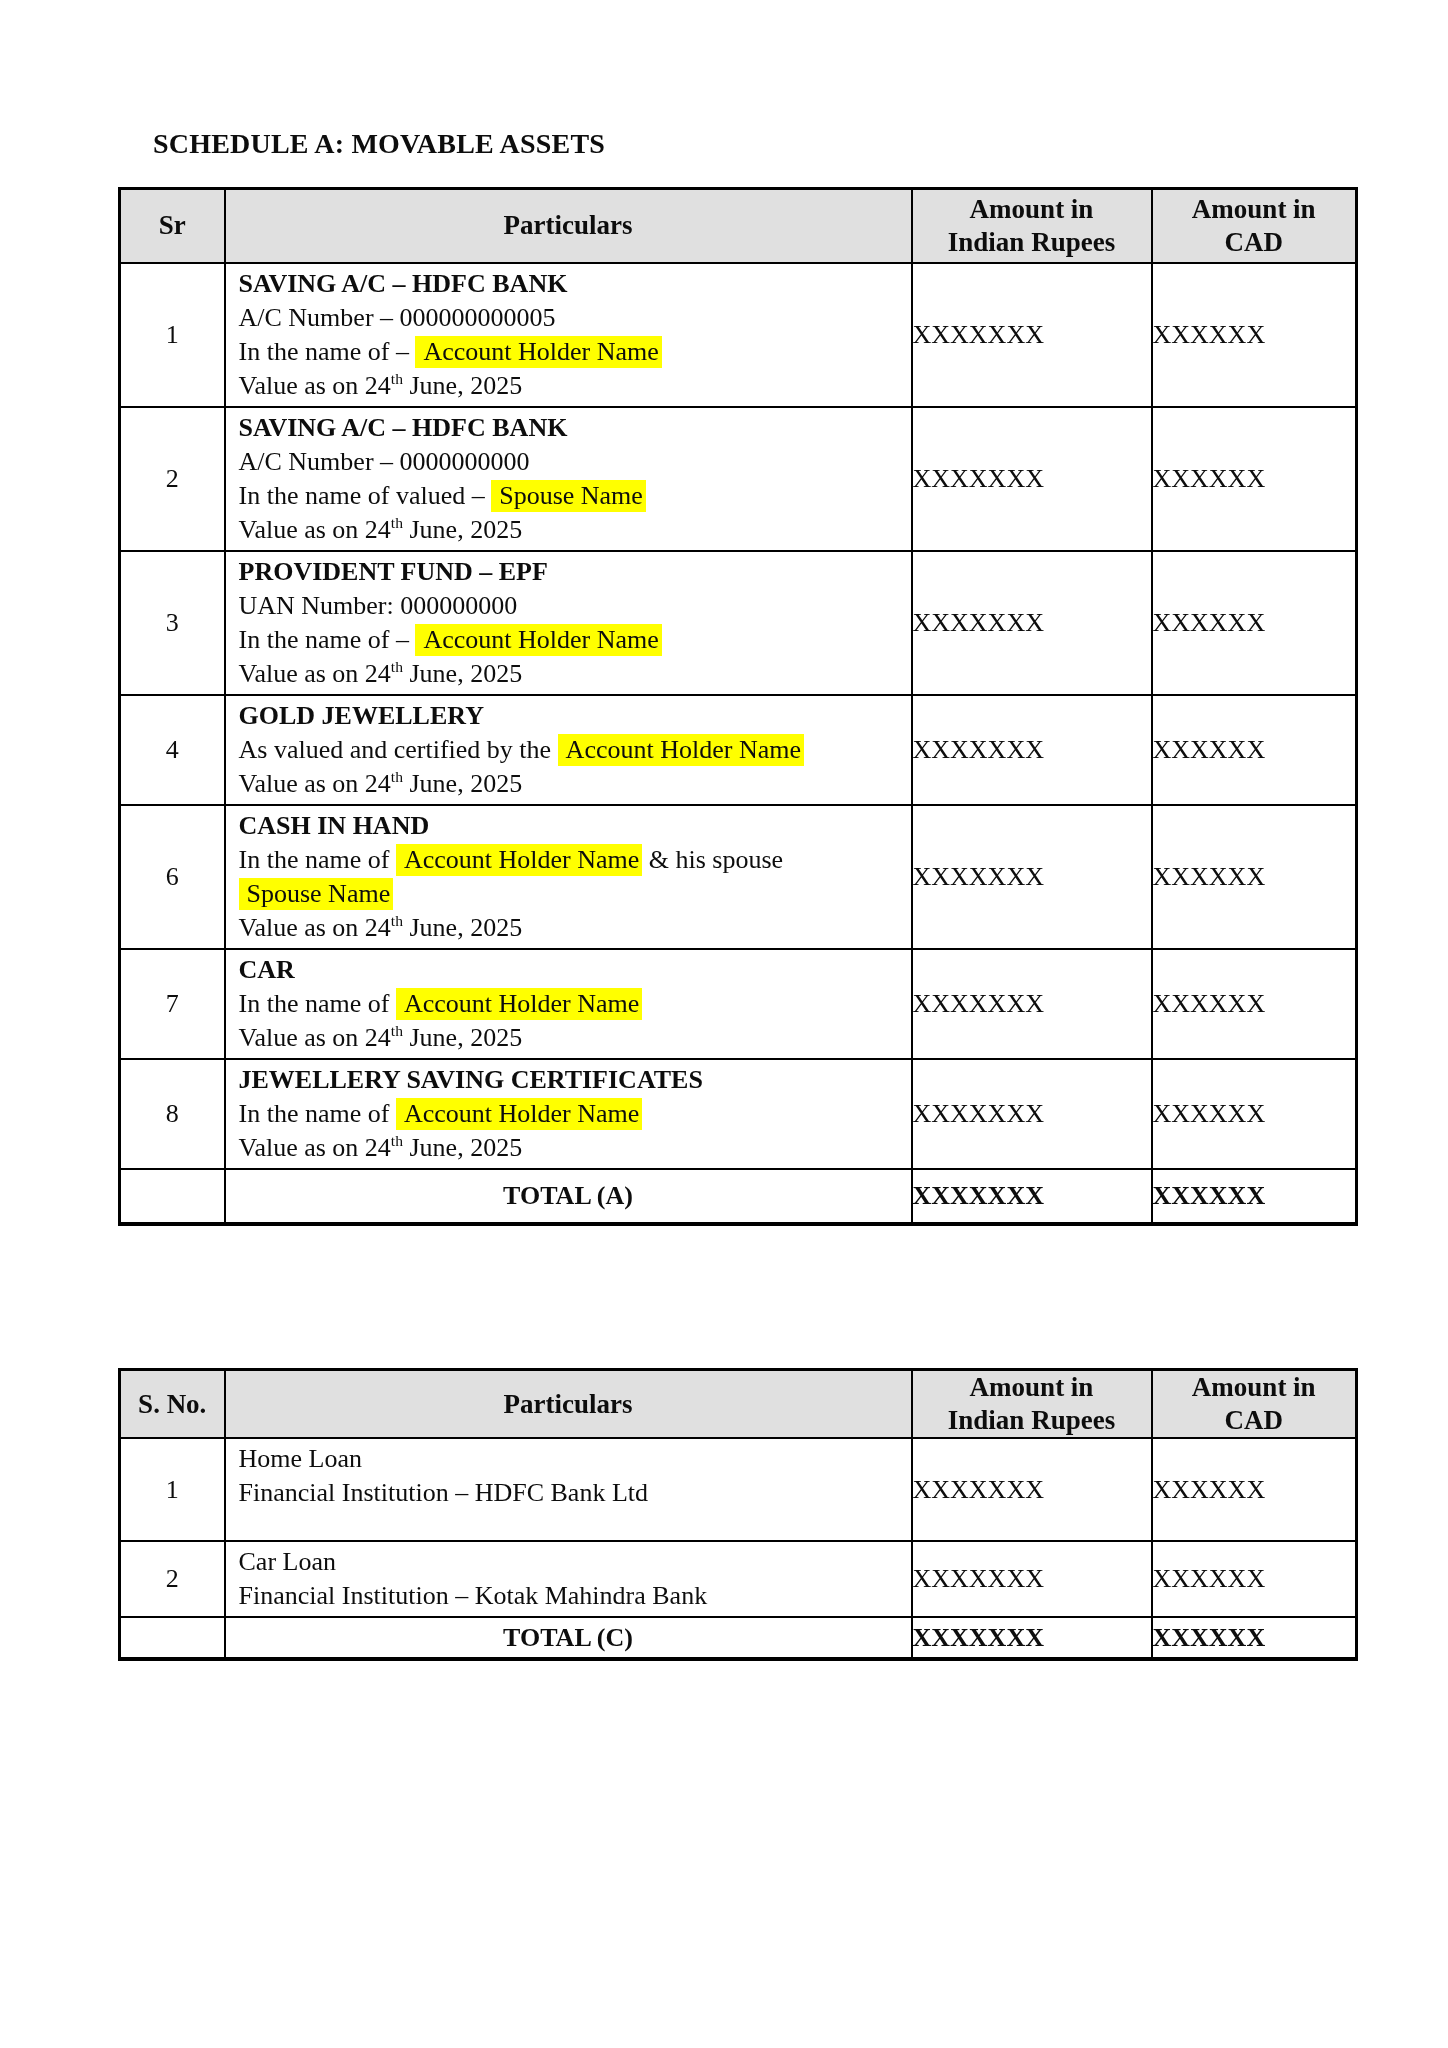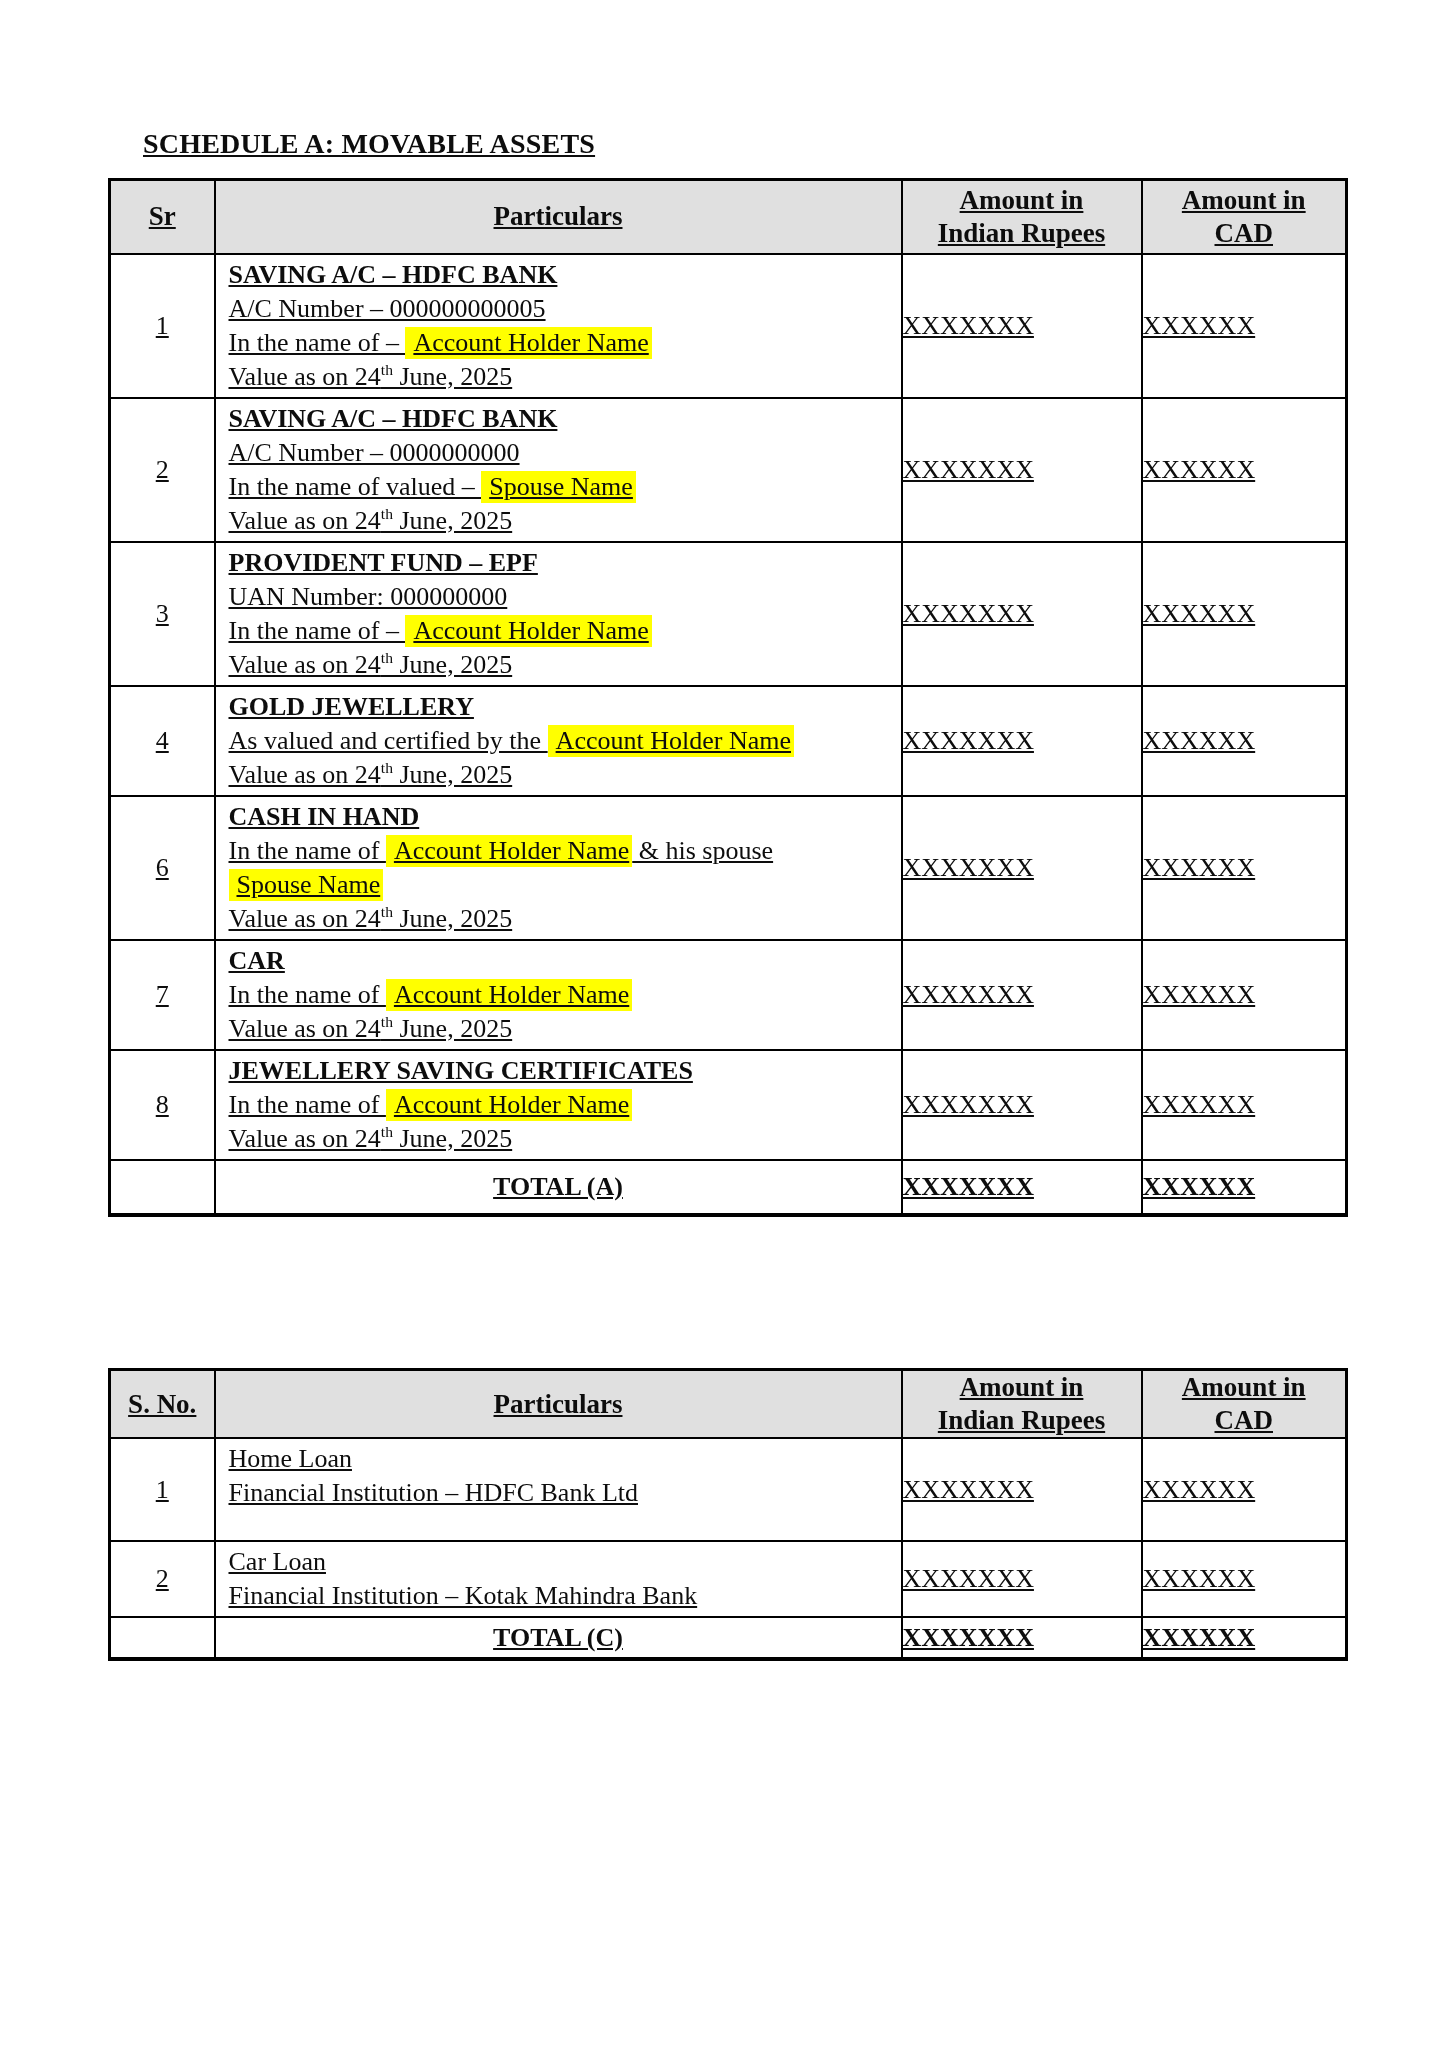--- a/index.html
+++ b/index.html
@@ -12,31 +12,31 @@
   html,body{margin:0;padding:0;}
   body{background:#ffffff;}
   .page{
     position:relative;
     width:1448px;height:2048px;
     background:var(--page-bg);
     color:var(--text);
     font-family:"Liberation Serif","DejaVu Serif",serif;
     overflow:hidden;
   }
-  .schedule{position:absolute;left:108px;text-decoration:underline;}
+  .schedule{position:absolute;left:118px;}
   #section-a{top:127px;}
   #section-c{top:1350px;}
   .schedule-title{
     margin:0 0 0 35px;
     font-size:28px;
     font-weight:bold;
     line-height:34px;
     letter-spacing:0.2px;
   }
-  #section-a table{margin-top:17px;}
+  #section-a table{margin-top:26px;}
   #section-c table{margin-top:18px;}
 
   table{
     border-collapse:collapse;
     table-layout:fixed;
     width:1237px;
     border:3px solid var(--border);
   }
   th,td{border:2px solid var(--border);padding:0;}
   thead th{

